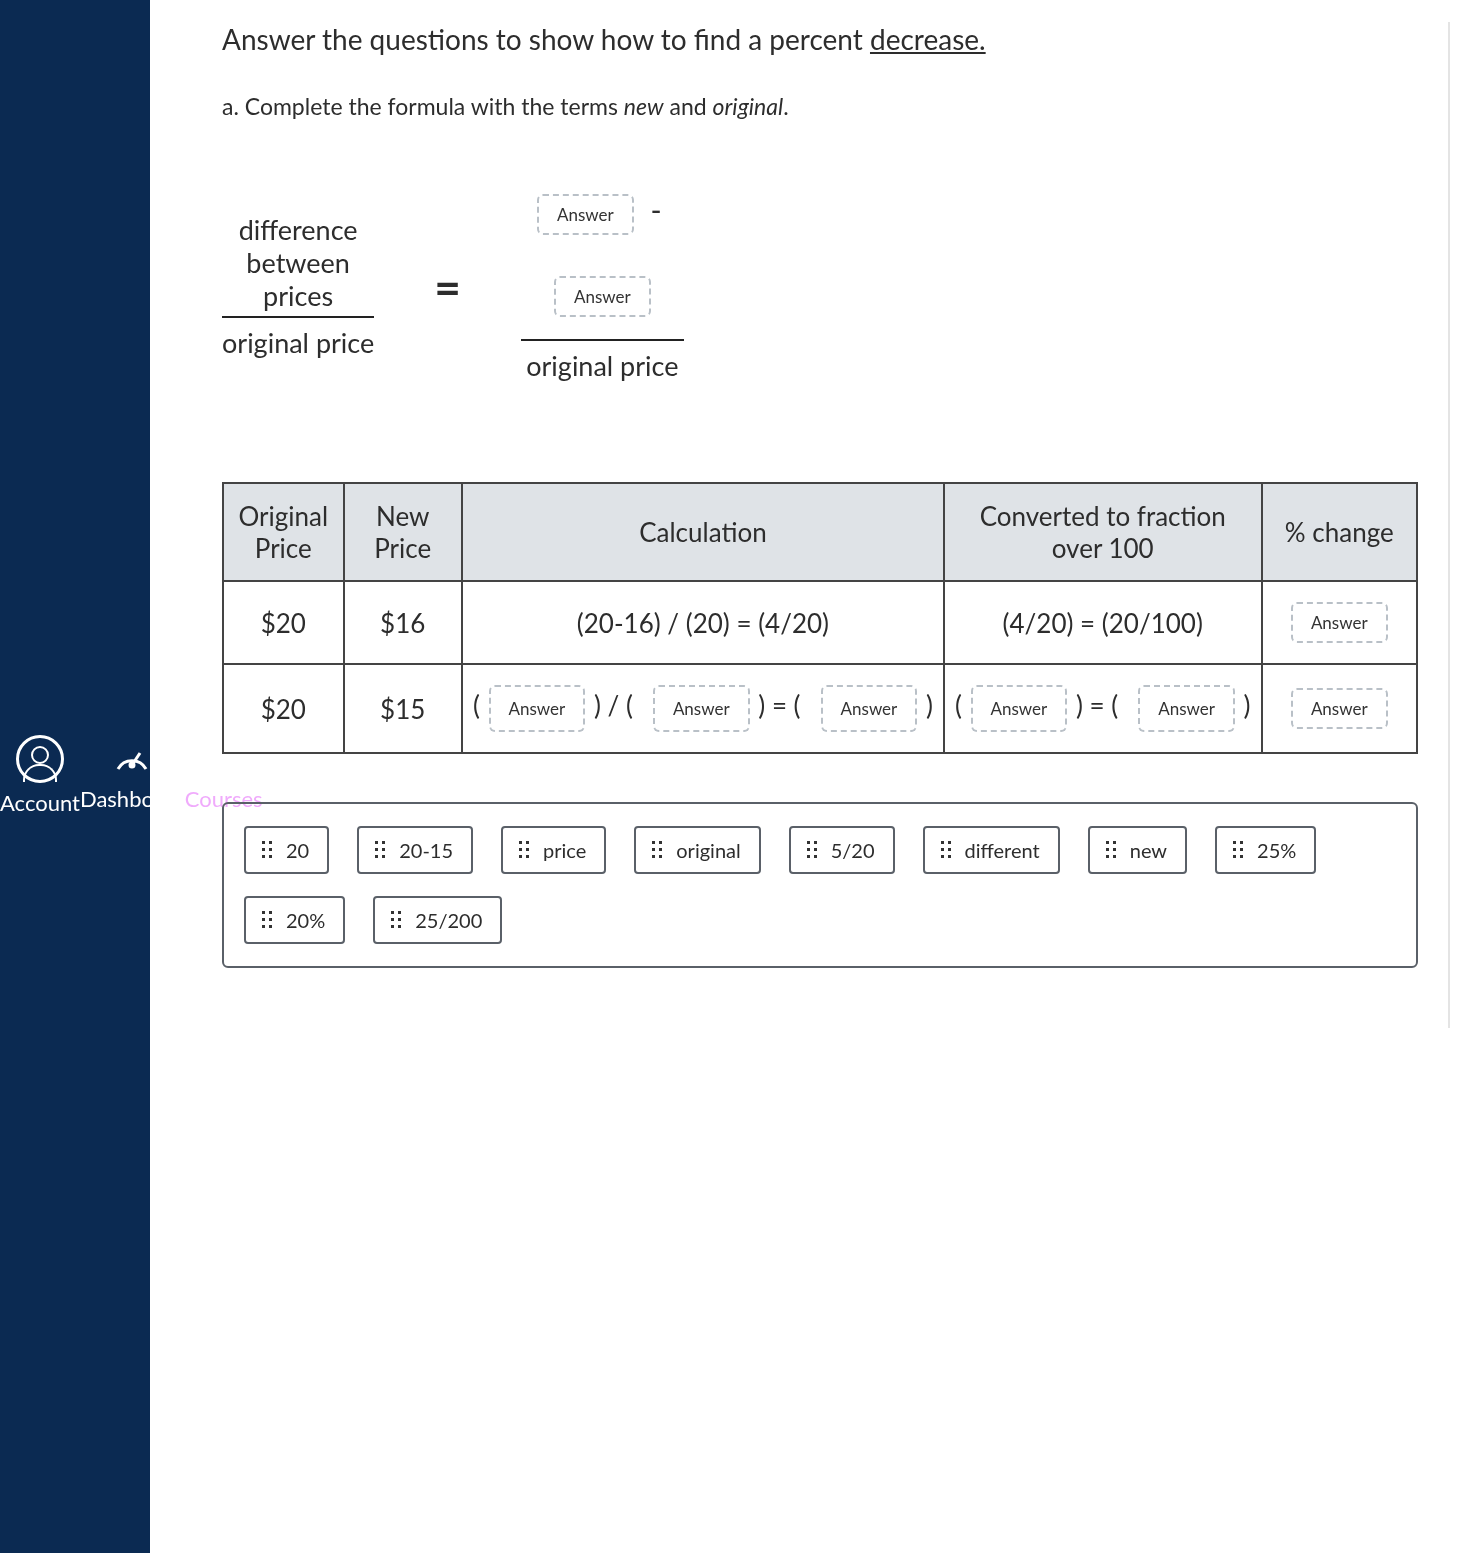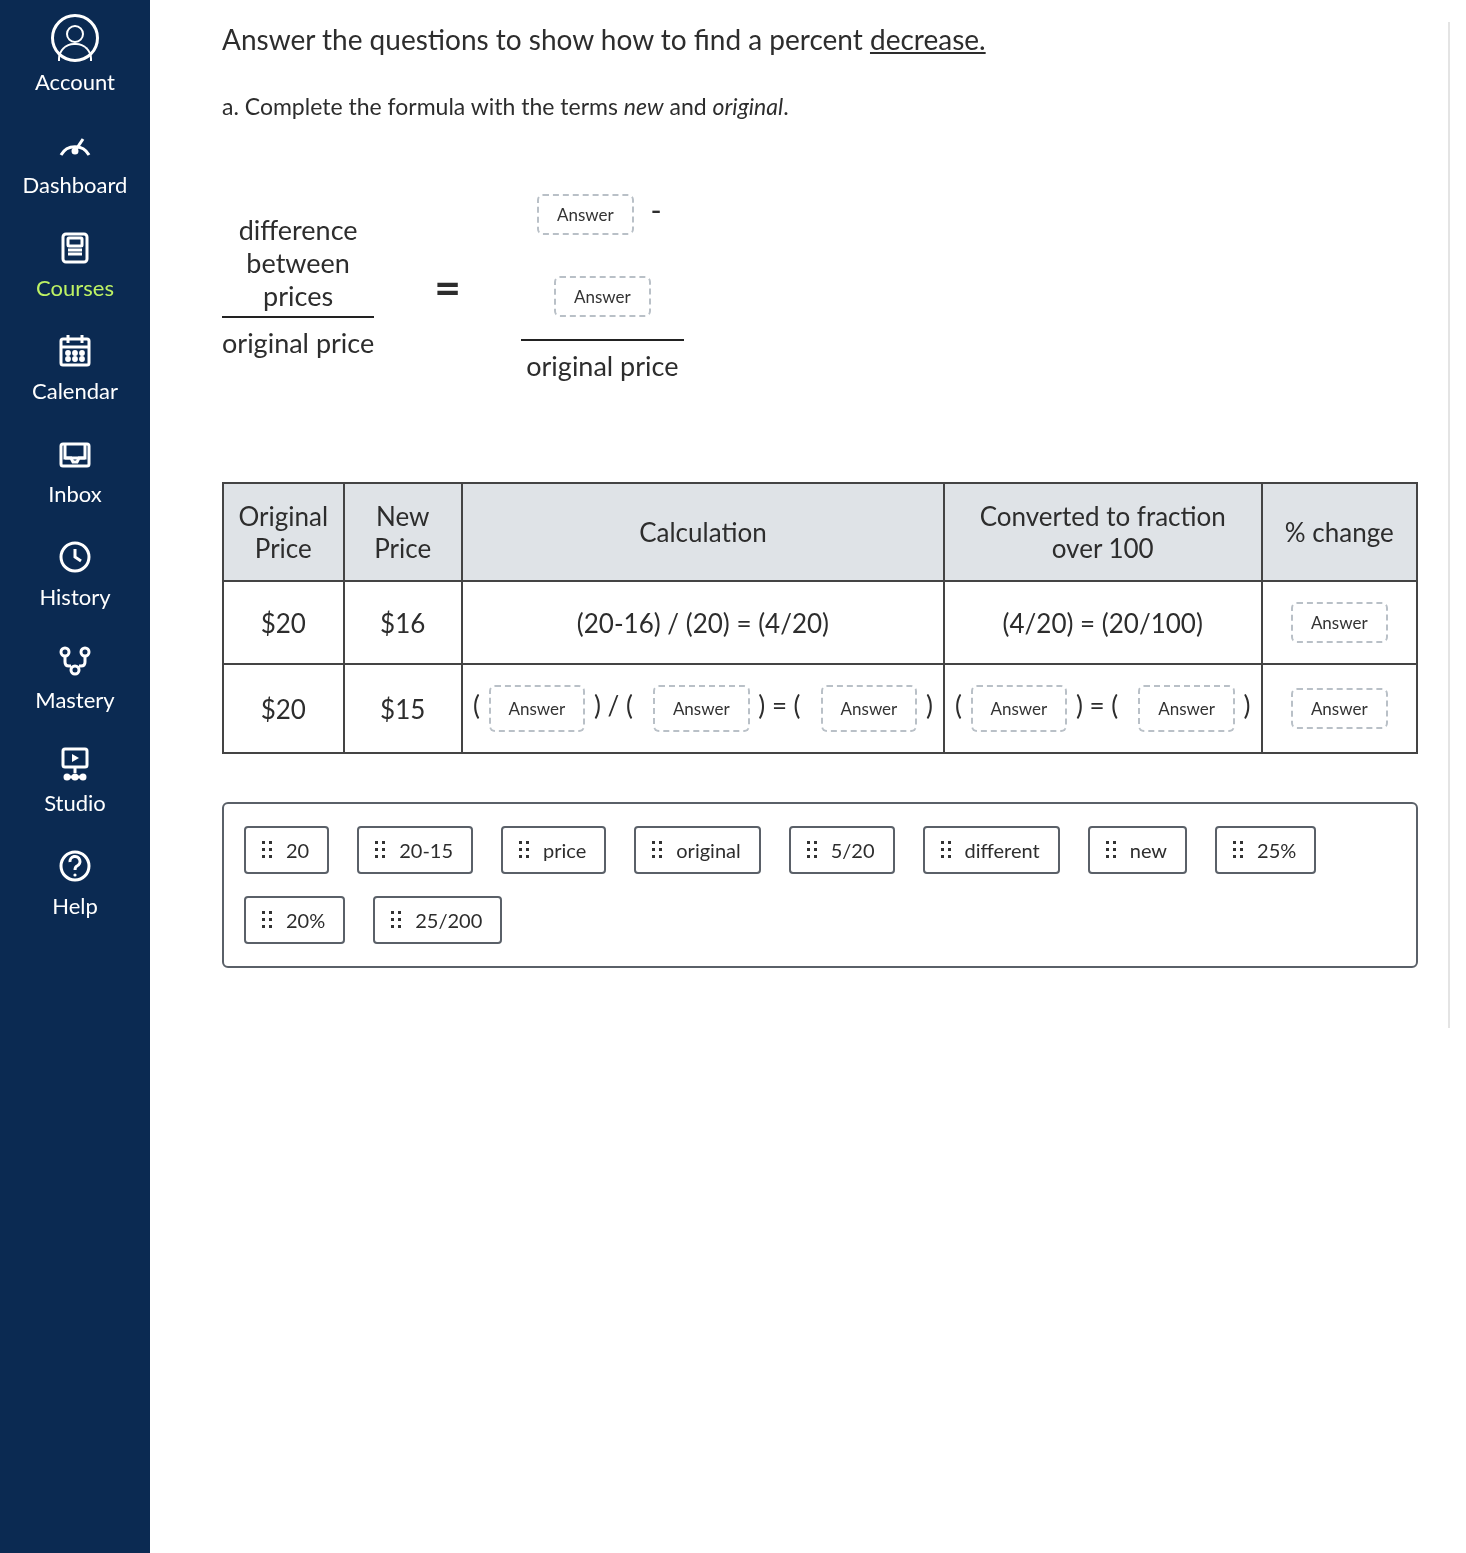--- a/index.html
+++ b/index.html
@@ -13,33 +13,33 @@
   }
   
   .sidebar {
     position: fixed;
     left: 0; top: 0;
     width: 150px;
     height: 1553px;
     background: #0b2a52;
     color: #fff;
     display: flex;
-    flex-direction: column;
+    flex-direction: row;
     align-items: center;
     padding-top: 0;
   }
   .side-item {
     width: 100%;
     text-align: center;
     padding: 14px 0 16px;
     font-size: 22px;
     color: #fff;
     cursor: pointer;
   }
-  .side-item.active { background: transparent; color:#bef264; }
+  .side-item.active { background: transparent; color:#f0abfc; }
   .side-icon {
     display:block;
     margin: 0 auto 6px auto;
     width: 40px; height: 40px;
   }
   .side-icon.circle-outline {
     border: 3px solid #fff; border-radius: 50%;
     width:48px; height:48px;
     position: relative;
   }

